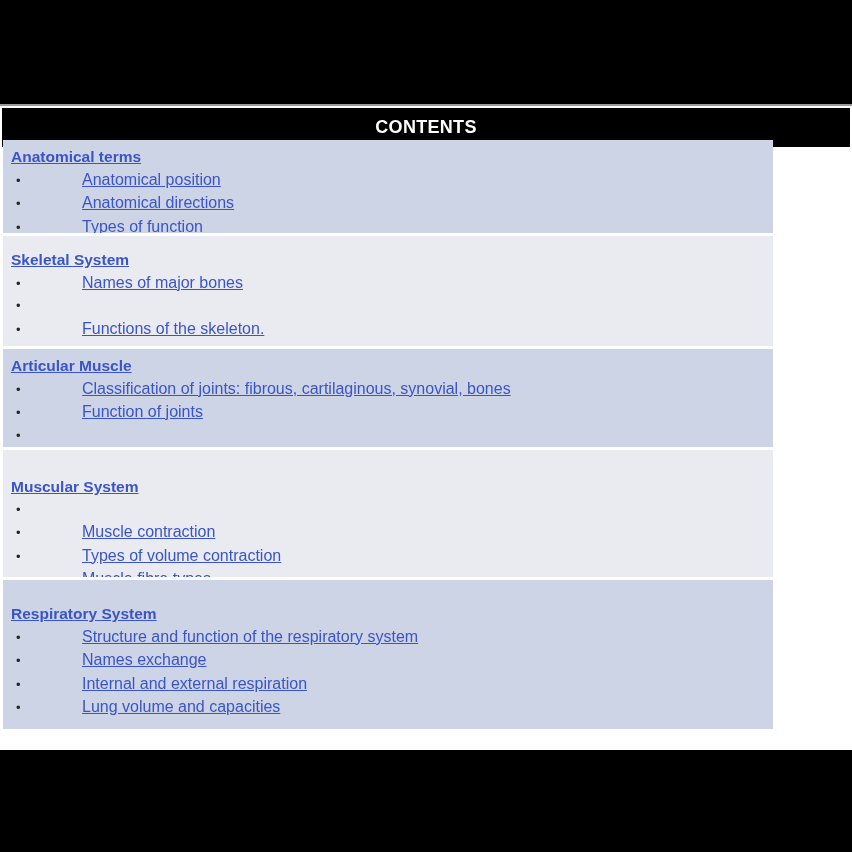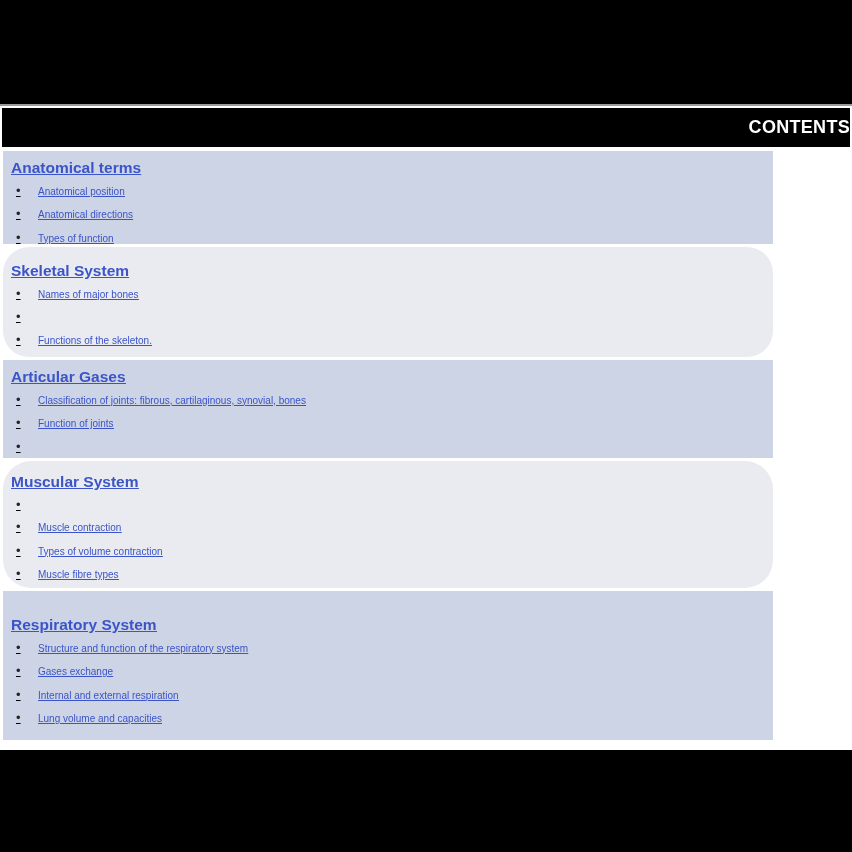--- a/index.html
+++ b/index.html
@@ -34,48 +34,47 @@
   }
   .header-bar {
     position: absolute;
     left: 2px;
     top: 4px;
     width: 848px;
     height: 39px;
     background: var(--header-bg, #000);
     display: flex;
     align-items: center;
-    justify-content: flex-end;
+    justify-content: center;
   }
   .header-bar .title {
     color: var(--header-text, #fff);
     font-size: 18px;
     font-weight: 700;
     letter-spacing: 0.3px;
   }
   .toc {
     position: absolute;
     left: 3px;
-    top: 47px;
+    top: 36px;
     width: 770px;
-    text-decoration: underline;
   }
   .row {
     box-sizing: border-box;
     overflow: hidden;
     padding-left: 8px;
     padding-right: 8px;
   }
   .row.dark  { background: var(--row-dark, #cdd4e5); }
   .row.light { background: var(--row-light, #e9ebf1); }
   .row + .row { margin-top: 3px; }
   .r1 { height: 93px;  padding-top: 6px;  }
-  .r2 { height: 110px; padding-top: 13px; border-radius: 26px; }
+  .r2 { height: 110px; padding-top: 13px; }
   .r3 { height: 98px;  padding-top: 6px;  }
-  .r4 { height: 127px; padding-top: 10px; border-radius: 28px; }
+  .r4 { height: 127px; padding-top: 26px; }
   .r5 { height: 149px; padding-top: 23px; }
   .sec-title {
     display: block;
     color: var(--link, #3b54c8);
     font-size: 15.5px;
     font-weight: 700;
     text-decoration: underline;
     line-height: 22.5px;
     cursor: pointer;
   }
@@ -91,23 +90,24 @@
   }
   .bullet {
     flex: 0 0 27px;
     padding-left: 5px;
     box-sizing: border-box;
     color: #262626;
     font-size: 13px;
   }
   .item-link {
     color: var(--link, #3b54c8);
-    font-size: 10px;
+    font-size: 16px;
     text-decoration: underline;
     cursor: pointer;
+    margin-left: 44px;
   }
 </style>
 </head>
 <body>
 
 <div class="page">
 
   <div class="slide-body">
     <div class="separator-line"></div>
 
@@ -146,21 +146,21 @@
             <span class="bullet">•</span>
           </li>
           <li>
             <span class="bullet">•</span>
             <a class="item-link">Functions of the skeleton.</a>
           </li>
         </ul>
       </section>
 
       <section class="row dark r3">
-        <a class="sec-title">Articular Gases</a>
+        <a class="sec-title">Articular Muscle</a>
         <ul>
           <li>
             <span class="bullet">•</span>
             <a class="item-link">Classification of joints: fibrous, cartilaginous, synovial, bones</a>
           </li>
           <li>
             <span class="bullet">•</span>
             <a class="item-link">Function of joints</a>
           </li>
           <li>
@@ -192,21 +192,21 @@
 
       <section class="row dark r5">
         <a class="sec-title">Respiratory System</a>
         <ul>
           <li>
             <span class="bullet">•</span>
             <a class="item-link">Structure and function of the respiratory system</a>
           </li>
           <li>
             <span class="bullet">•</span>
-            <a class="item-link">Gases exchange</a>
+            <a class="item-link">Names exchange</a>
           </li>
           <li>
             <span class="bullet">•</span>
             <a class="item-link">Internal and external respiration</a>
           </li>
           <li>
             <span class="bullet">•</span>
             <a class="item-link">Lung volume and capacities</a>
           </li>
         </ul>

